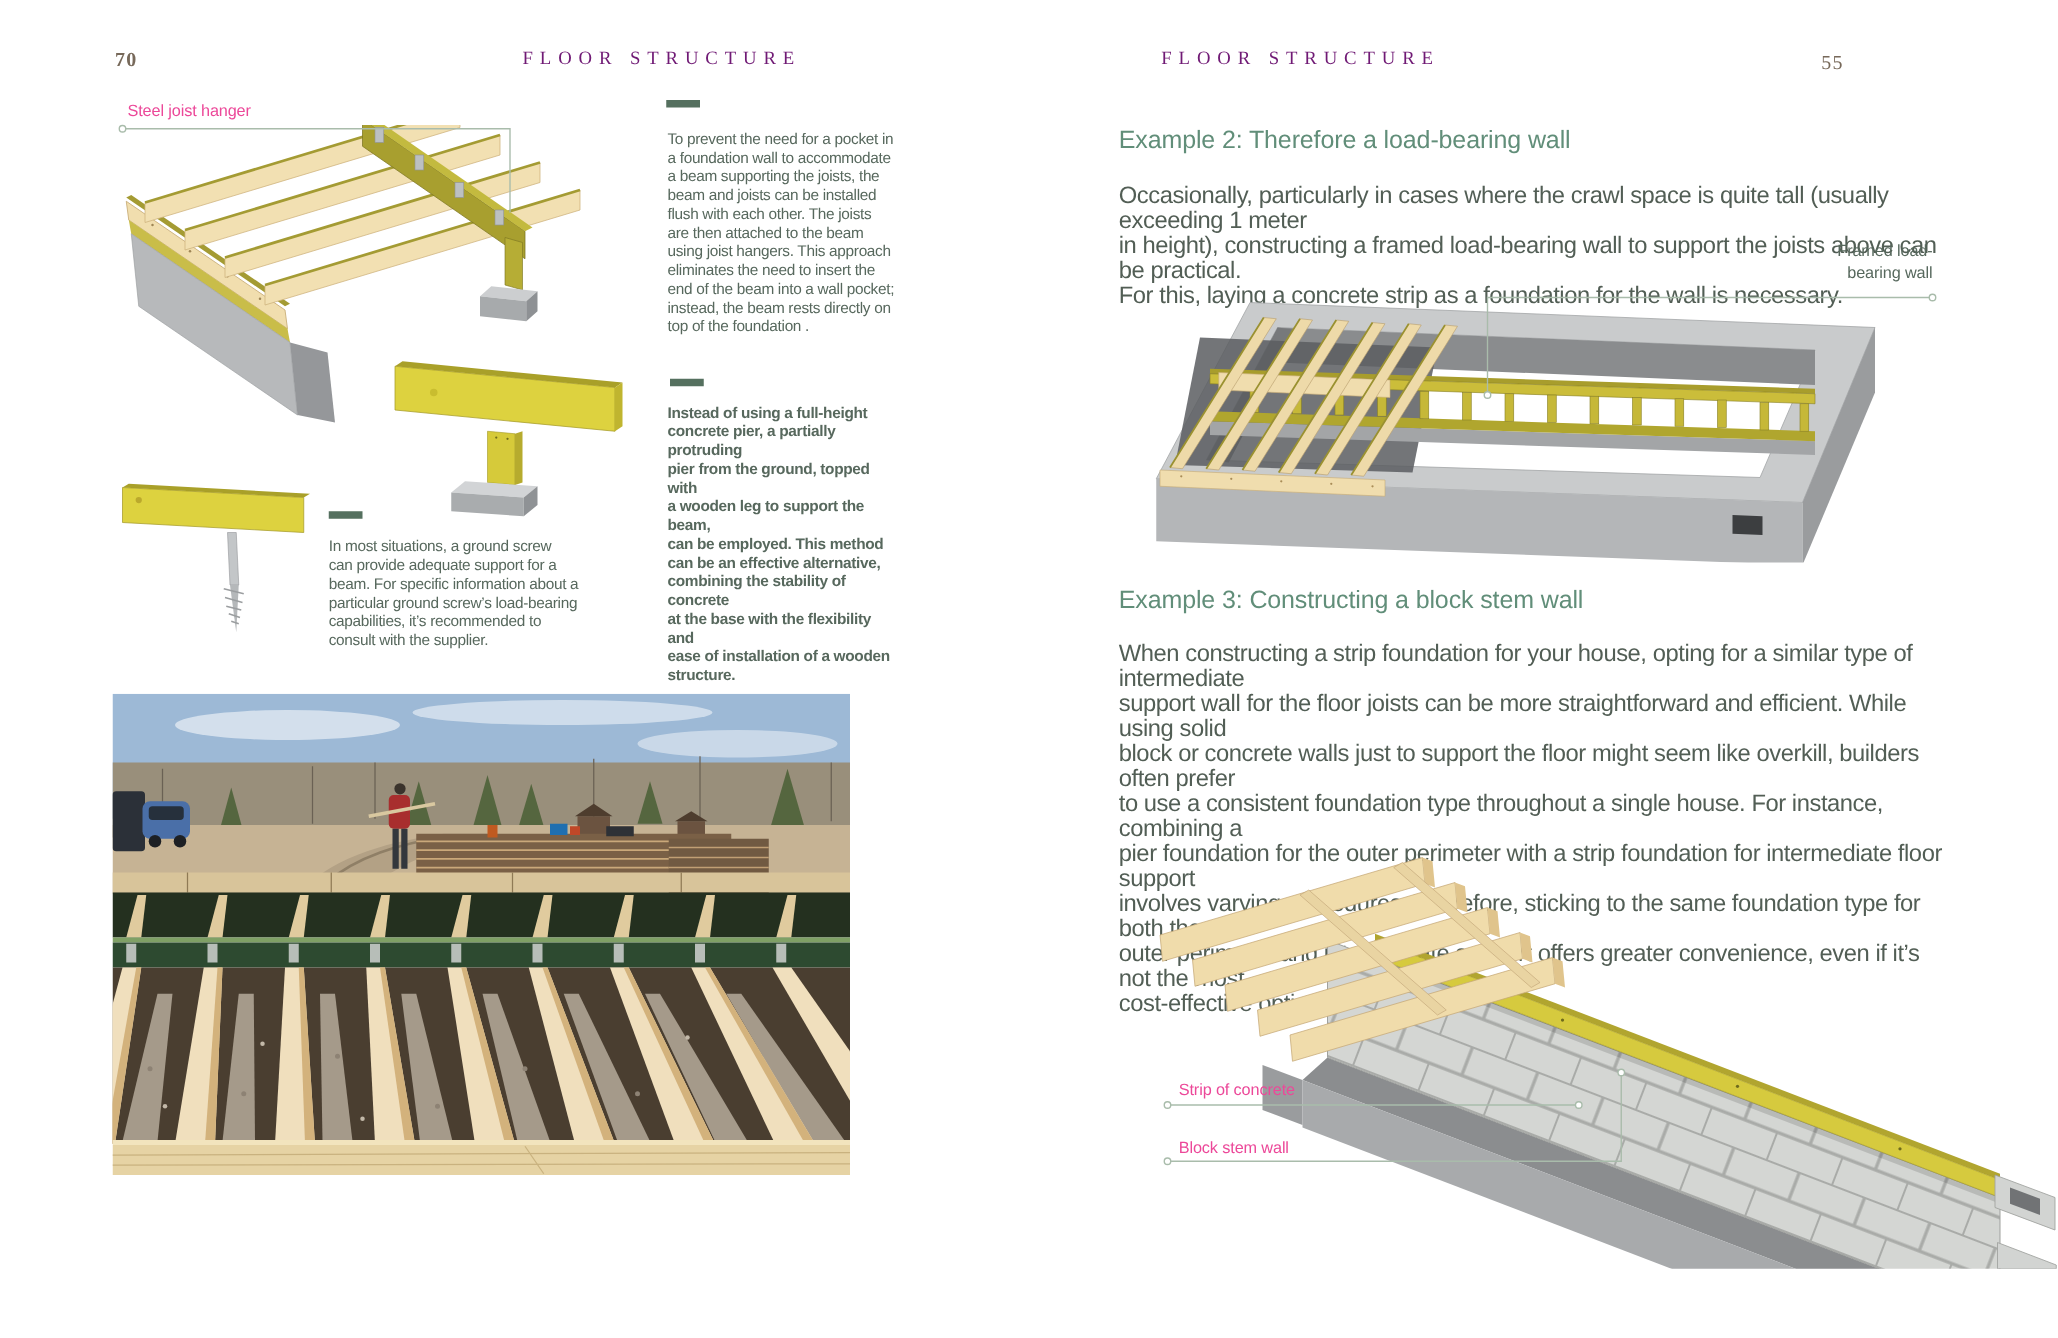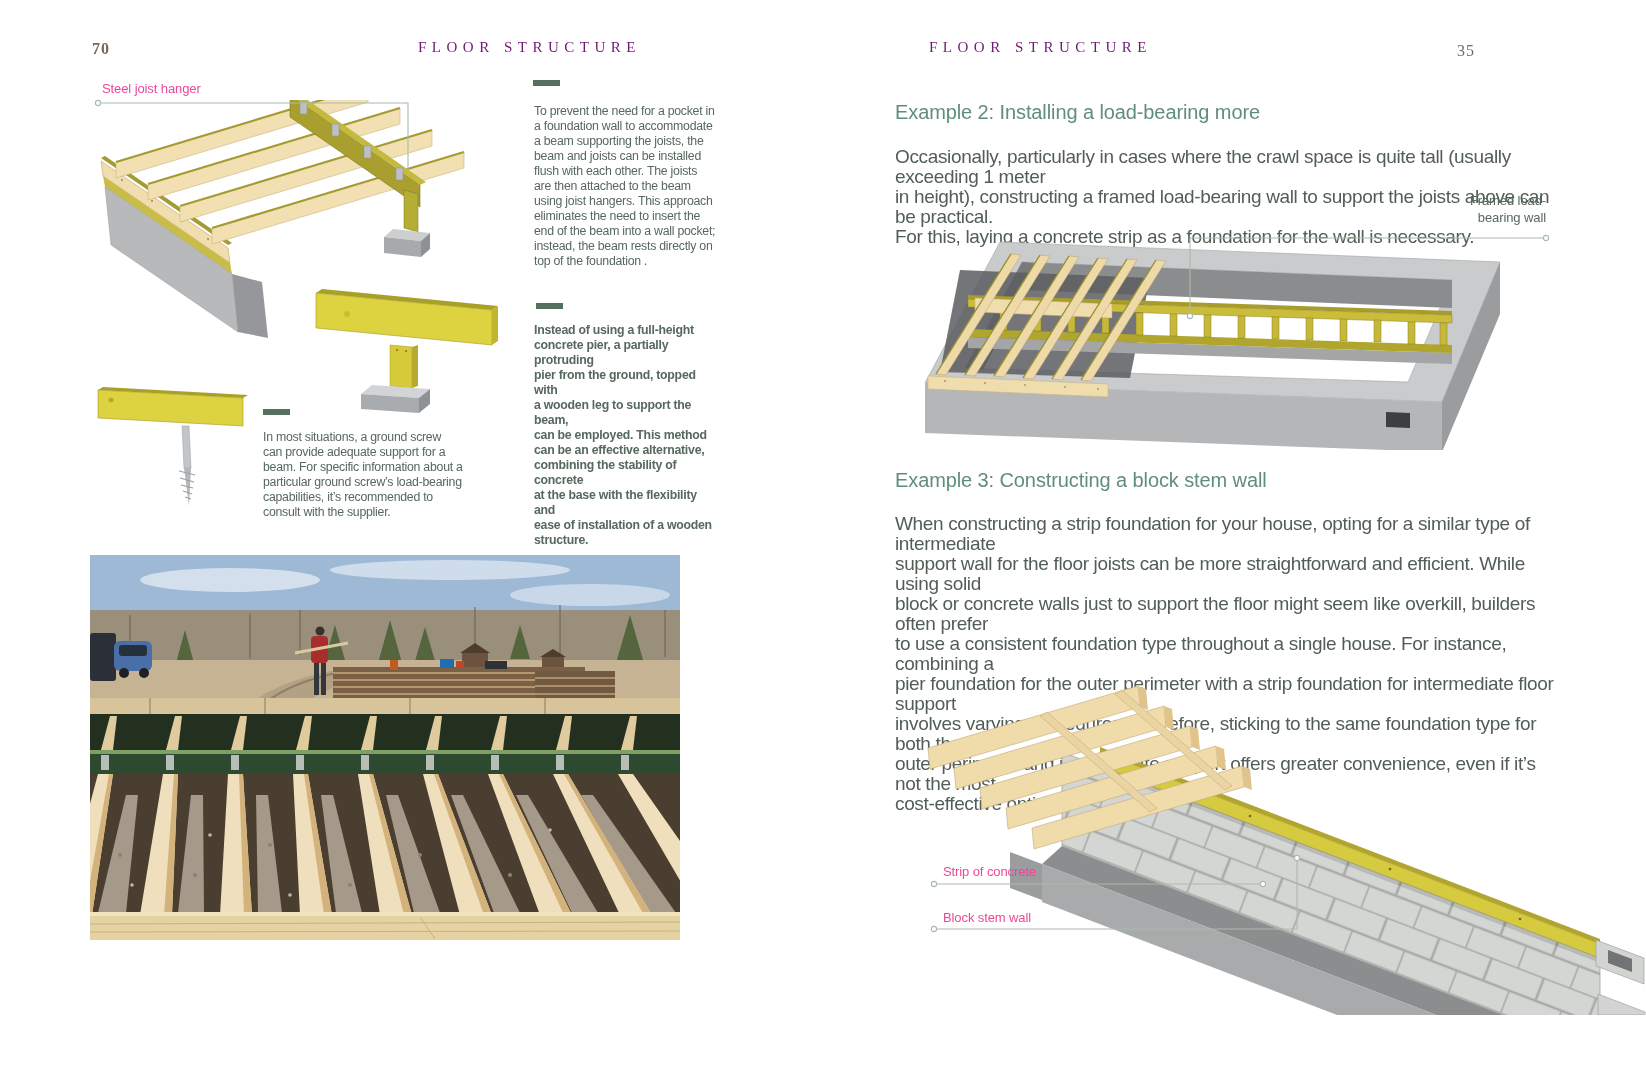--- a/index.html
+++ b/index.html
@@ -275,23 +275,23 @@
     <rect x="0" y="357" width="590" height="4" fill="#f2e4bd"></rect>
     <rect x="0" y="361" width="590" height="24" fill="#e6d3a4"></rect>
     <g stroke="#c9b27f" stroke-width="1">
         <line x1="0" y1="369" x2="590" y2="367"></line>
         <line x1="0" y1="377" x2="590" y2="376"></line>
         <line x1="330" y1="362" x2="345" y2="384"></line>
       </g>
   </svg>
 
   <div class="abs runhead" style="left:929px;top:39px;">FLOOR STRUCTURE</div>
-  <div class="abs pagenum" style="left:1457px;top:42px;">35</div>
-
-  <div class="abs exheading" style="left:895px;top:101px;">Example 2: Installing a load-bearing more</div>
+  <div class="abs pagenum" style="left:1457px;top:42px;">55</div>
+
+  <div class="abs exheading" style="left:895px;top:101px;">Example 2: Therefore a load-bearing wall</div>
   <div class="abs bodytext pre" style="left:895px;top:147px;width:660px;">Occasionally, particularly in cases where the crawl space is quite tall (usually exceeding 1 meter
 in height), constructing a framed load-bearing wall to support the joists above can be practical.
 For this, laying a concrete strip as a foundation for the wall is necessary.</div>
 
   <div class="abs callout-r pre" style="left:1426px;top:192px;width:120px;">Framed load-
 bearing wall</div>
 
   <svg class="abs" style="left:890px;top:225px;" width="690" height="225" viewBox="890 225 690 225">
     <path d="M1000,242 L1500,262 L1442,402 L925,383 Z M1022,262 L1452,280 L1408,382 L965,368 Z" fill="#c9cbcc" fill-rule="evenodd" stroke="#9fa1a3" stroke-width="0.6"></path>
     <polygon points="1022,262 1452,280 1452,308 1022,290" fill="#8a8c8e"></polygon>

